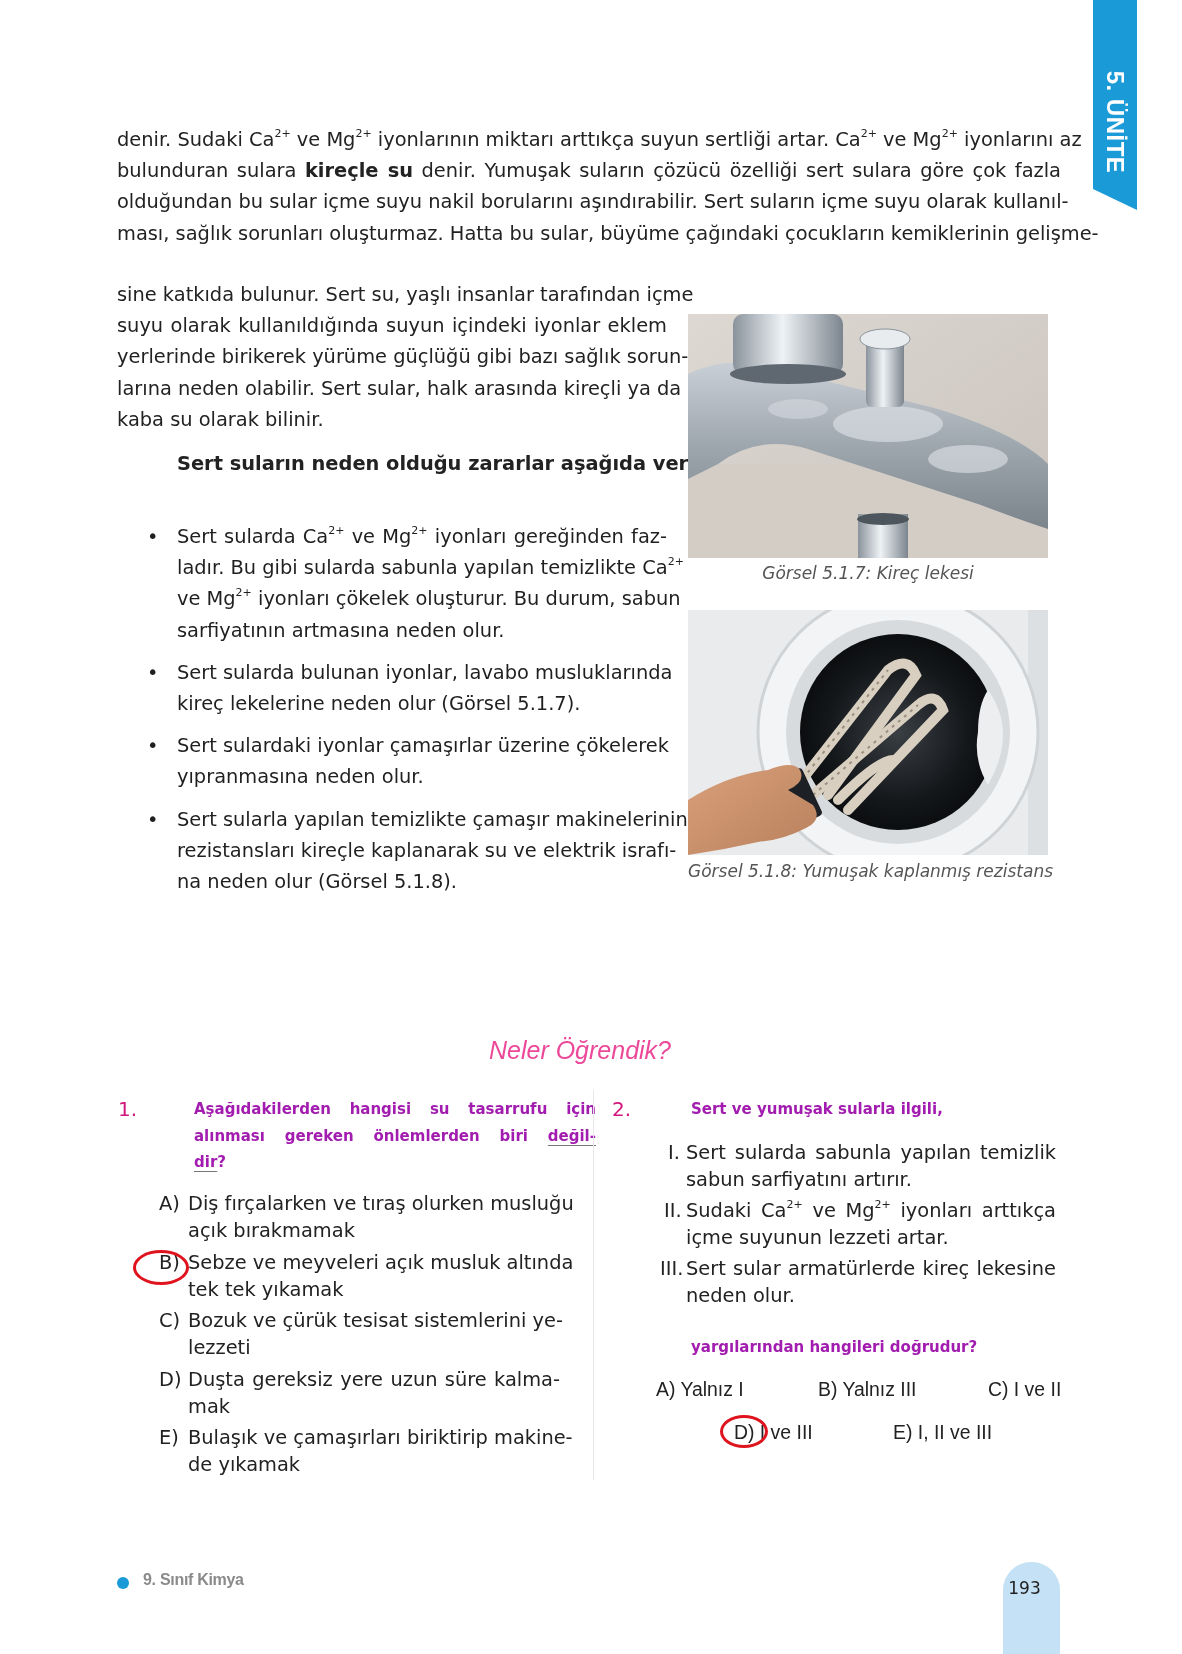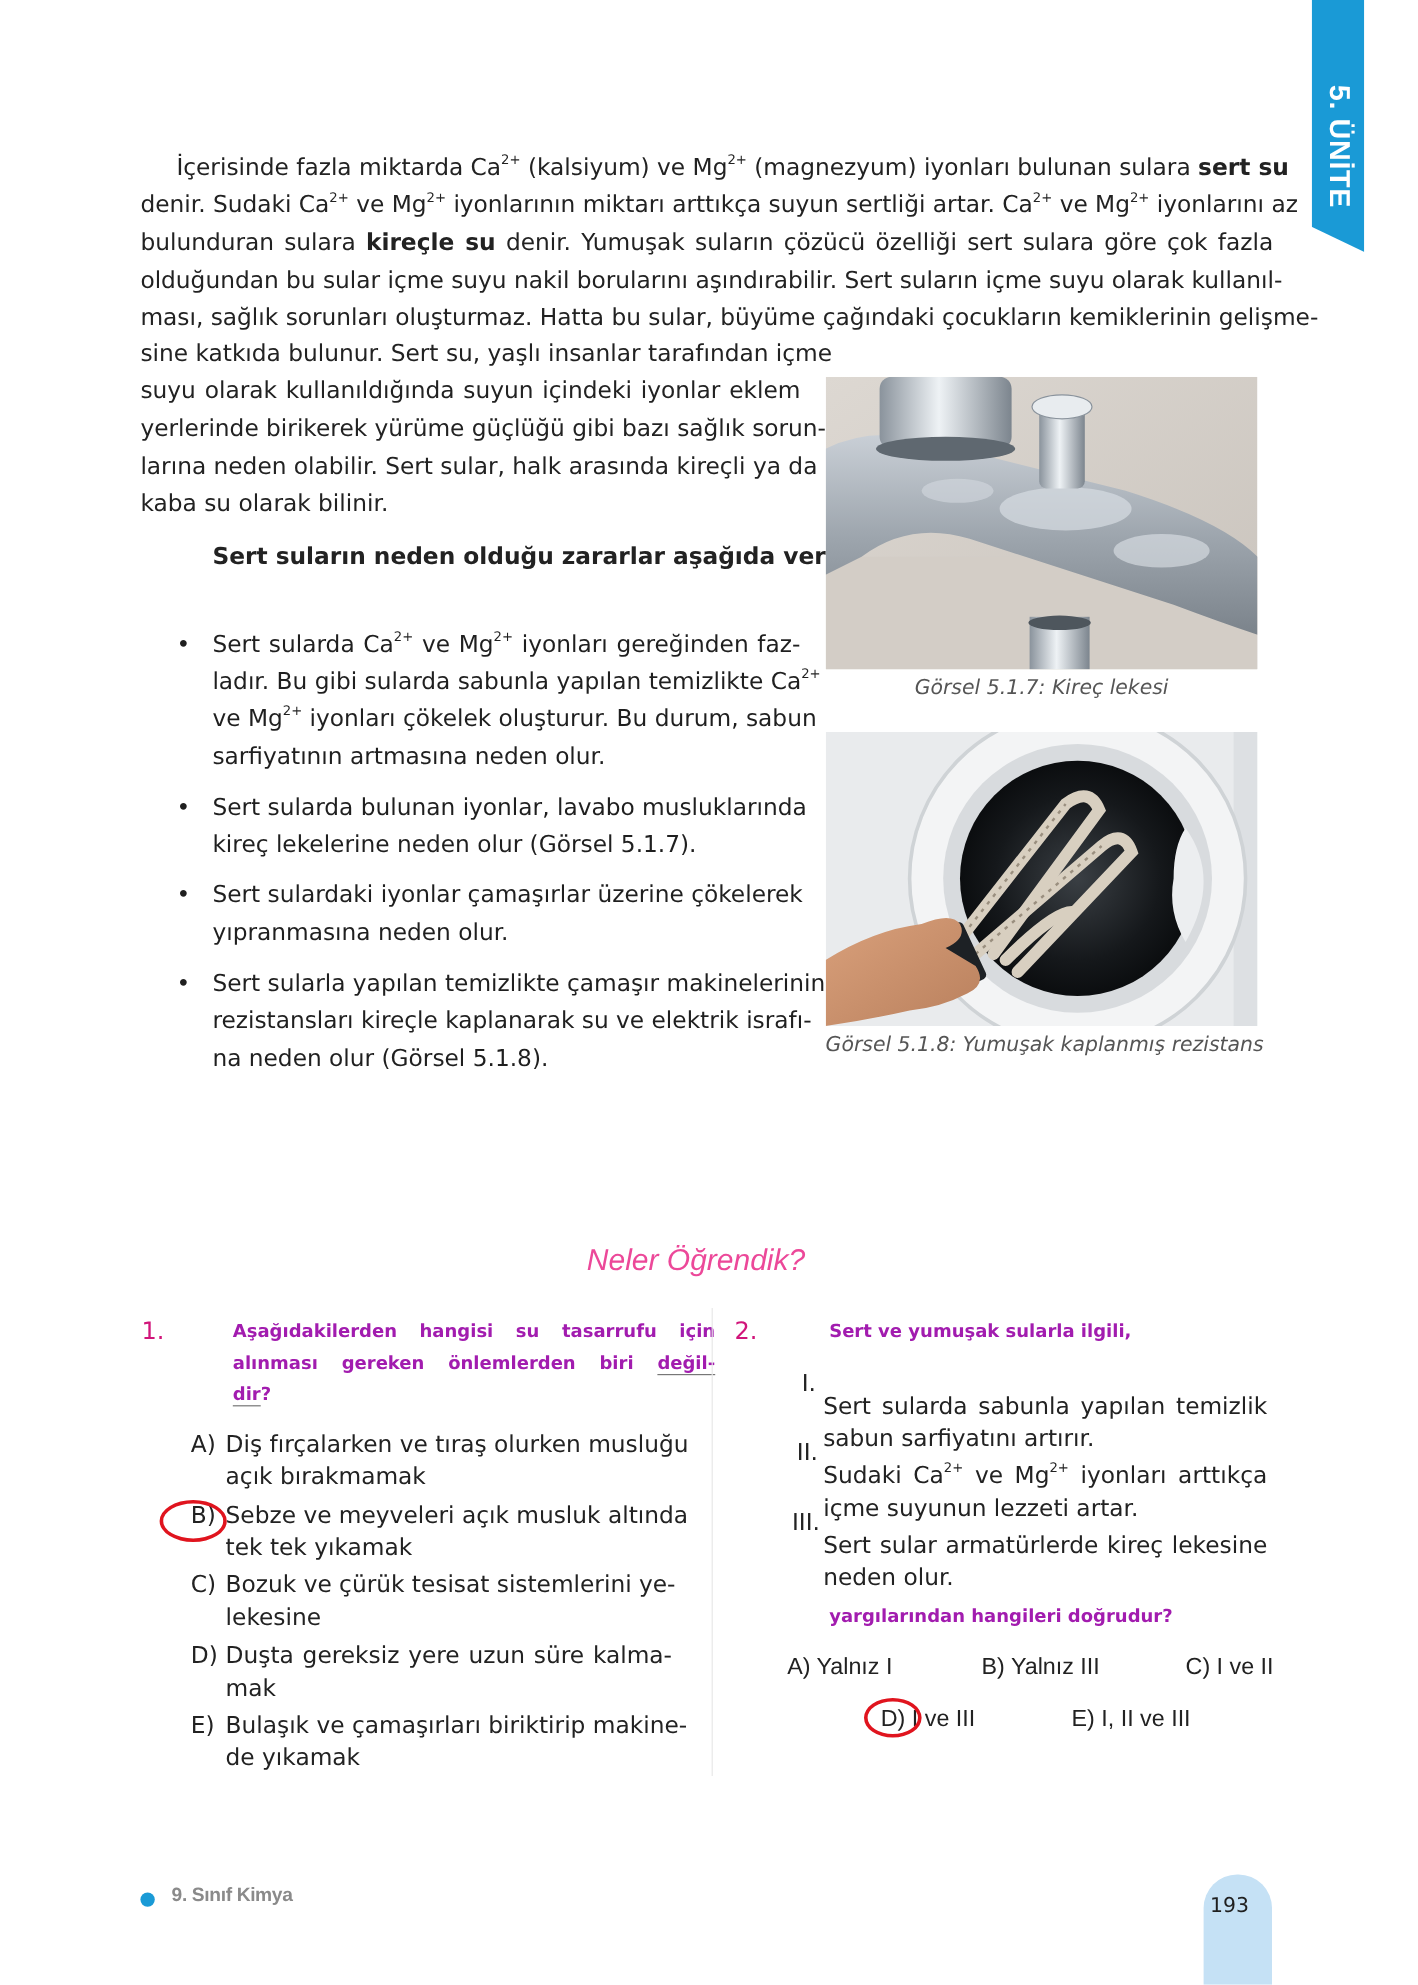--- a/index.html
+++ b/index.html
@@ -68,21 +68,21 @@
   .u { text-decoration: underline; text-decoration-color: #777; text-underline-offset: 4px; }
 
   .opt { position: absolute; font-size: 19.4px; line-height: 26.5px; color: #222; }
   .opt .letter { position: absolute; left: 0; top: 0; }
   .opt .text { position: absolute; left: 29px; top: 0; width: 372px; }
   .opt .text .ln { display: block; white-space: nowrap; text-align: justify; text-align-last: justify; }
   .opt .text .ln.last { text-align-last: left; }
 
   .roman { position: absolute; font-size: 19.4px; line-height: 26.5px; color: #222; }
   .roman .rn { position: absolute; right: calc(100% - 24px); top: 0; white-space: nowrap; text-align: right; }
-  .roman .text { position: absolute; left: 30px; top: 0; width: 370px; margin-top: 19px; }
+  .roman .text { position: absolute; left: 30px; top: 0; width: 370px; }
   .roman .text .ln { display: block; white-space: nowrap; text-align: justify; text-align-last: justify; }
   .roman .text .ln.last { text-align-last: left; }
 
   .choice { position: absolute; font-size: 19.4px; color: #222; white-space: nowrap; font-family: "Liberation Sans", sans-serif; }
 
   .divider { position: absolute; left: 593px; top: 1090px; width: 1px; height: 390px; background: #e8e8e8; }
 
   .mark-circle {
     position: absolute; border: 3px solid #e0141e; border-radius: 50%;
   }
@@ -104,21 +104,20 @@
 </style>
 </head>
 <body>
 
 <div class="unit-tab"></div>
 <div class="unit-tab-label">
   <span>5. ÜNİTE</span>
 </div>
 
 <div class="para p1">
-  <span class="ln" style="text-indent:30px;">İçerisinde fazla miktarda Ca<sup>2+</sup> (kalsiyum) ve Mg<sup>2+</sup> (magnezyum) iyonları bulunan sulara <b>sert su</b></span>
   <span class="ln">denir. Sudaki Ca<sup>2+</sup> ve Mg<sup>2+</sup> iyonlarının miktarı arttıkça suyun sertliği artar. Ca<sup>2+</sup> ve Mg<sup>2+</sup> iyonlarını az</span>
   <span class="ln">bulunduran sulara <b>kireçle su</b> denir. Yumuşak suların çözücü özelliği sert sulara göre çok fazla</span>
   <span class="ln">olduğundan bu sular içme suyu nakil borularını aşındırabilir. Sert suların içme suyu olarak kullanıl-</span>
   <span class="ln">ması, sağlık sorunları oluşturmaz. Hatta bu sular, büyüme çağındaki çocukların kemiklerinin gelişme-</span>
 </div>
 
 <div class="para p2">
   <span class="ln">sine katkıda bulunur. Sert su, yaşlı insanlar tarafından içme</span>
   <span class="ln">suyu olarak kullanıldığında suyun içindeki iyonlar eklem</span>
   <span class="ln">yerlerinde birikerek yürüme güçlüğü gibi bazı sağlık sorun-</span>
@@ -253,21 +252,21 @@
   <div class="text">
       <span class="ln">Sebze ve meyveleri açık musluk altında</span>
       <span class="ln last">tek tek yıkamak</span>
     </div>
 </div>
 <div class="mark-circle" style="left:133px; top:1250px; width:56px; height:35px;"></div>
 <div class="opt" style="left:159px; top:1308px;">
   <span class="letter">C)</span>
   <div class="text">
       <span class="ln">Bozuk ve çürük tesisat sistemlerini ye-</span>
-      <span class="ln last">lekesine</span>
+      <span class="ln last">lezzeti</span>
     </div>
 </div>
 <div class="opt" style="left:159px; top:1367px;">
   <span class="letter">D)</span>
   <div class="text">
       <span class="ln">Duşta gereksiz yere uzun süre kalma-</span>
       <span class="ln last">mak</span>
     </div>
 </div>
 <div class="opt" style="left:159px; top:1425px;">

